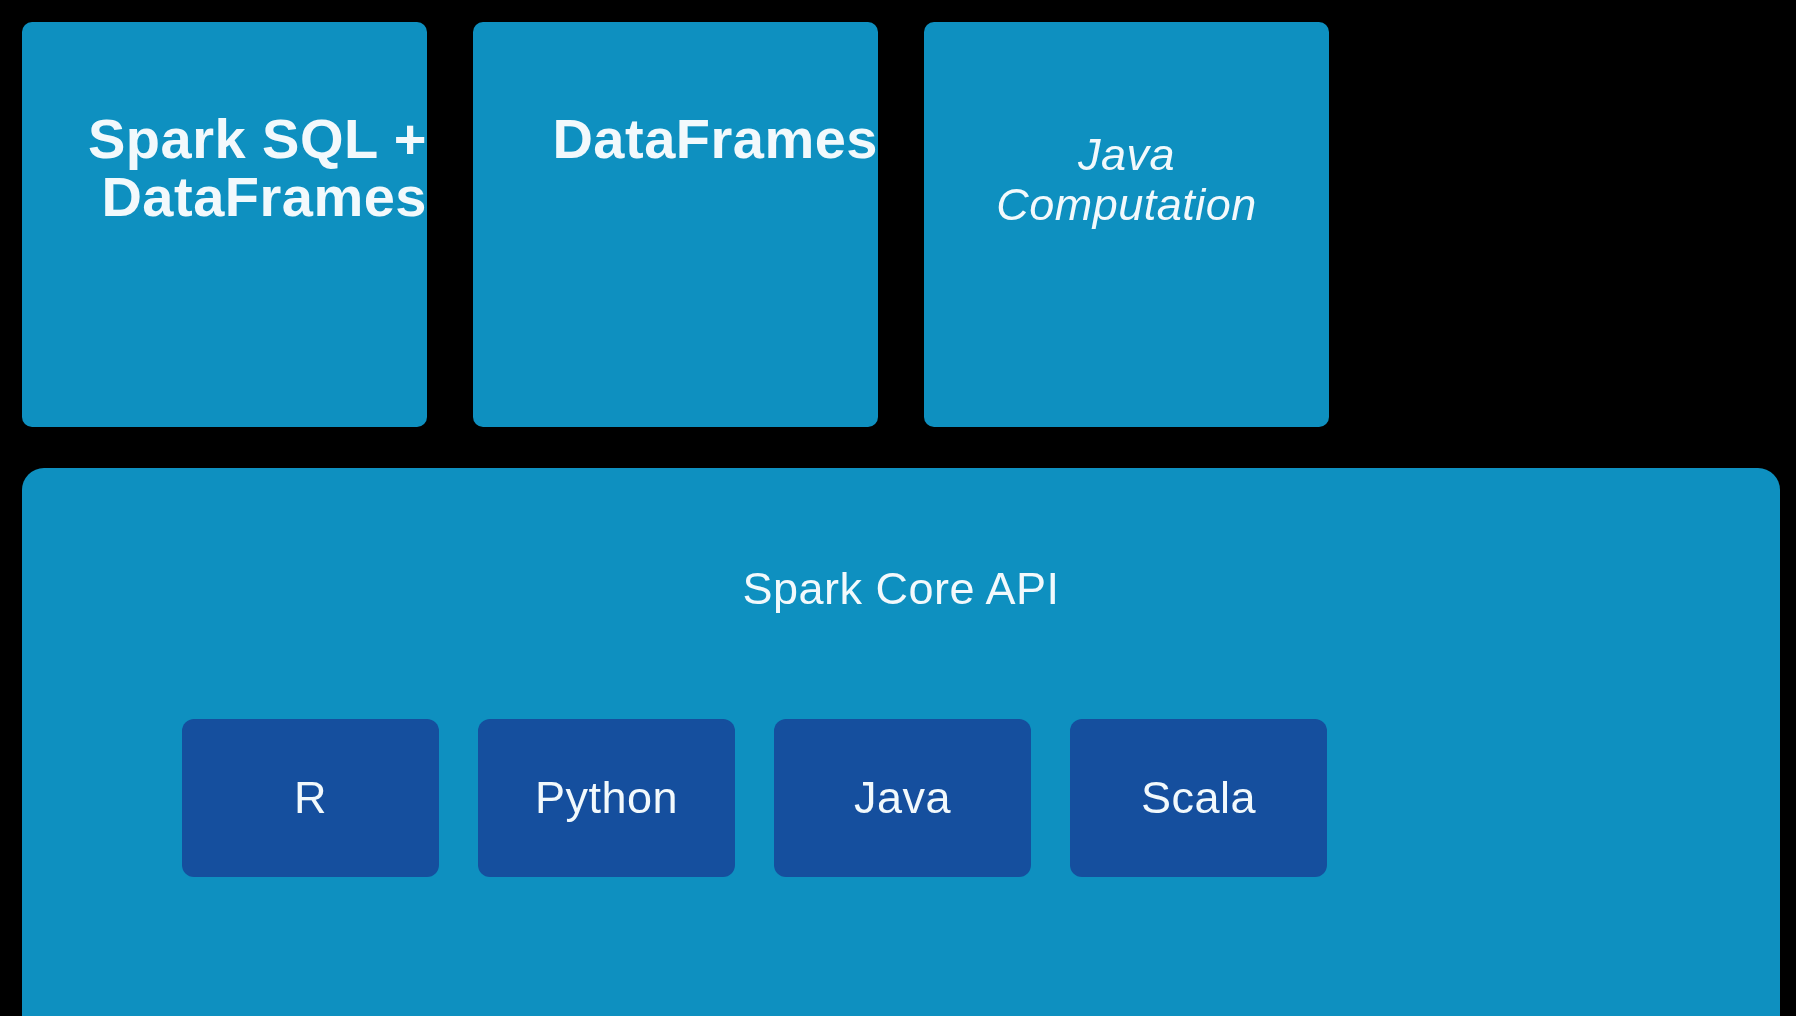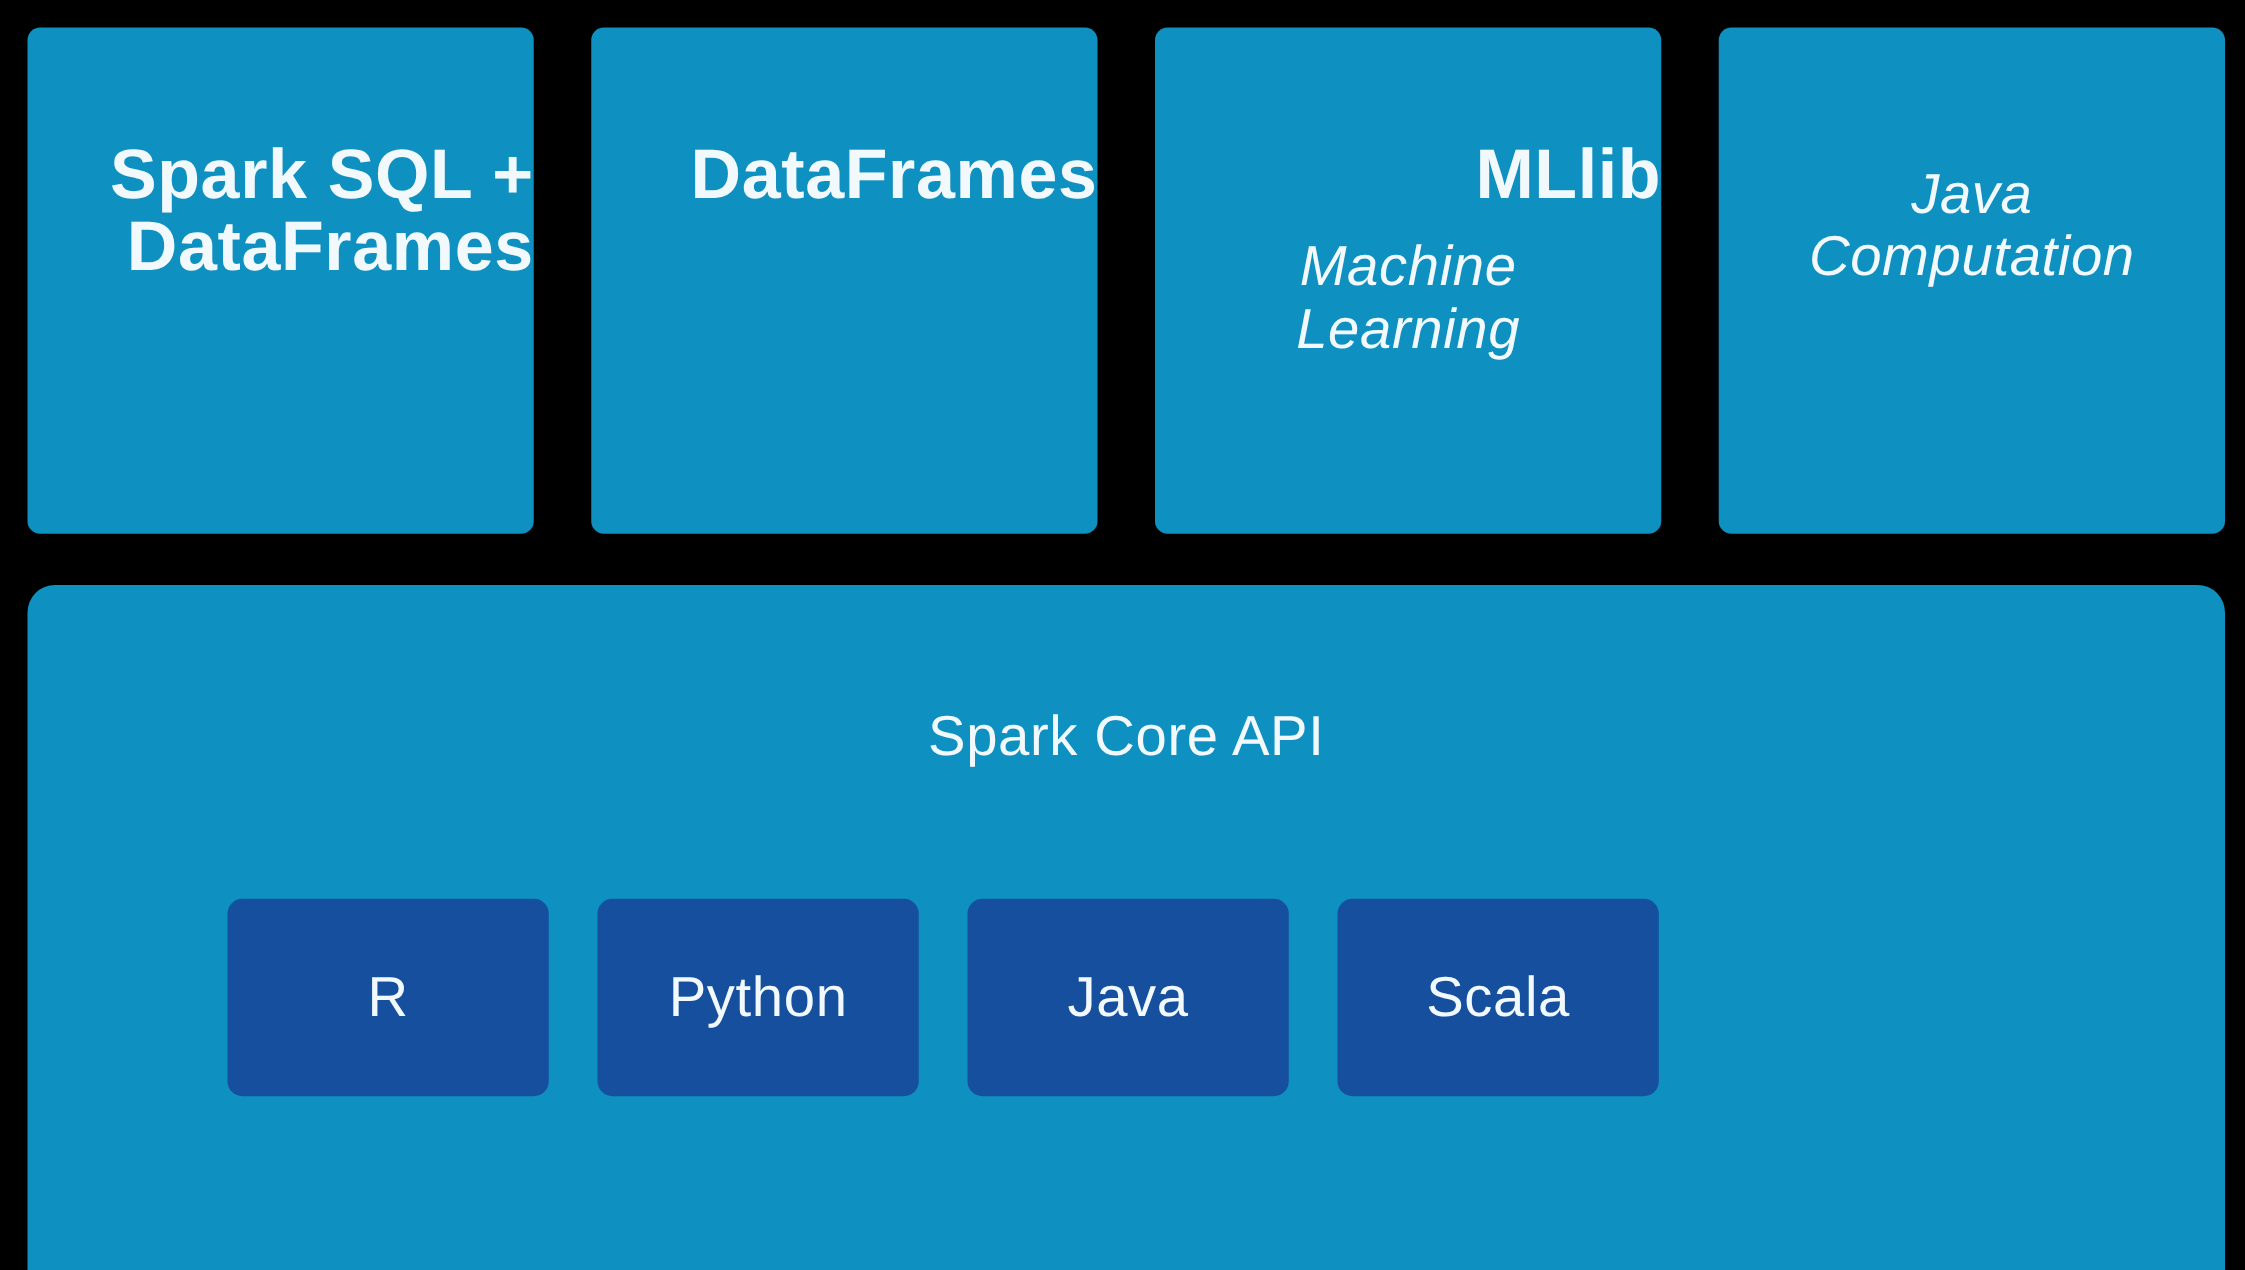--- a/index.html
+++ b/index.html
@@ -98,29 +98,20 @@
         <span class="tline">DataFrames</span>
       </div>
     </div>
 
     <div class="module">
       <div class="module-title">
         <span class="tline">DataFrames</span>
       </div>
     </div>
 
-    <div class="module">
-      <div class="module-title">
-        <span class="tline">MLlib</span>
-      </div>
-      <div class="module-subtitle">
-        <span class="sline">Machine</span>
-        <span class="sline">Learning</span>
-      </div>
-    </div>
 
     <div class="module">
       <div class="module-subtitle">
         <span class="sline">Java</span>
         <span class="sline">Computation</span>
       </div>
     </div>
 
   </div>
 

